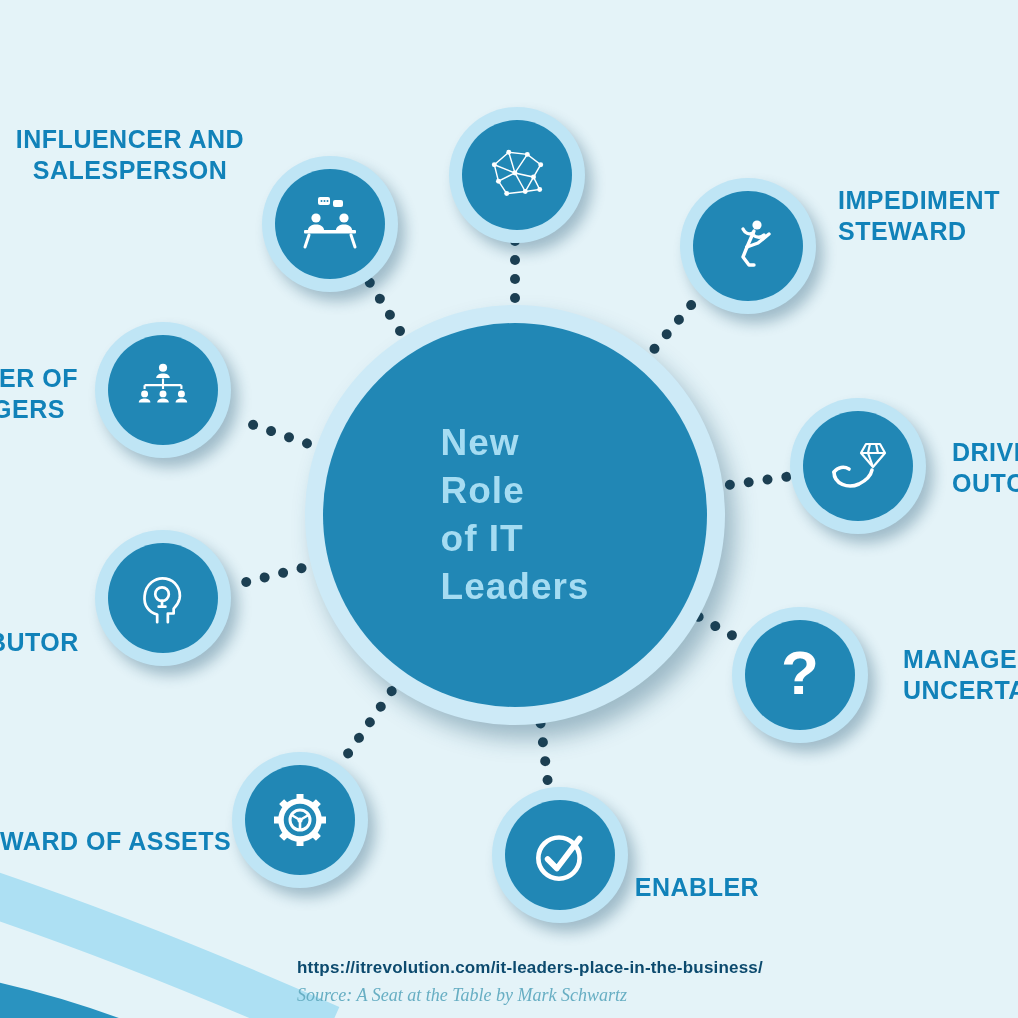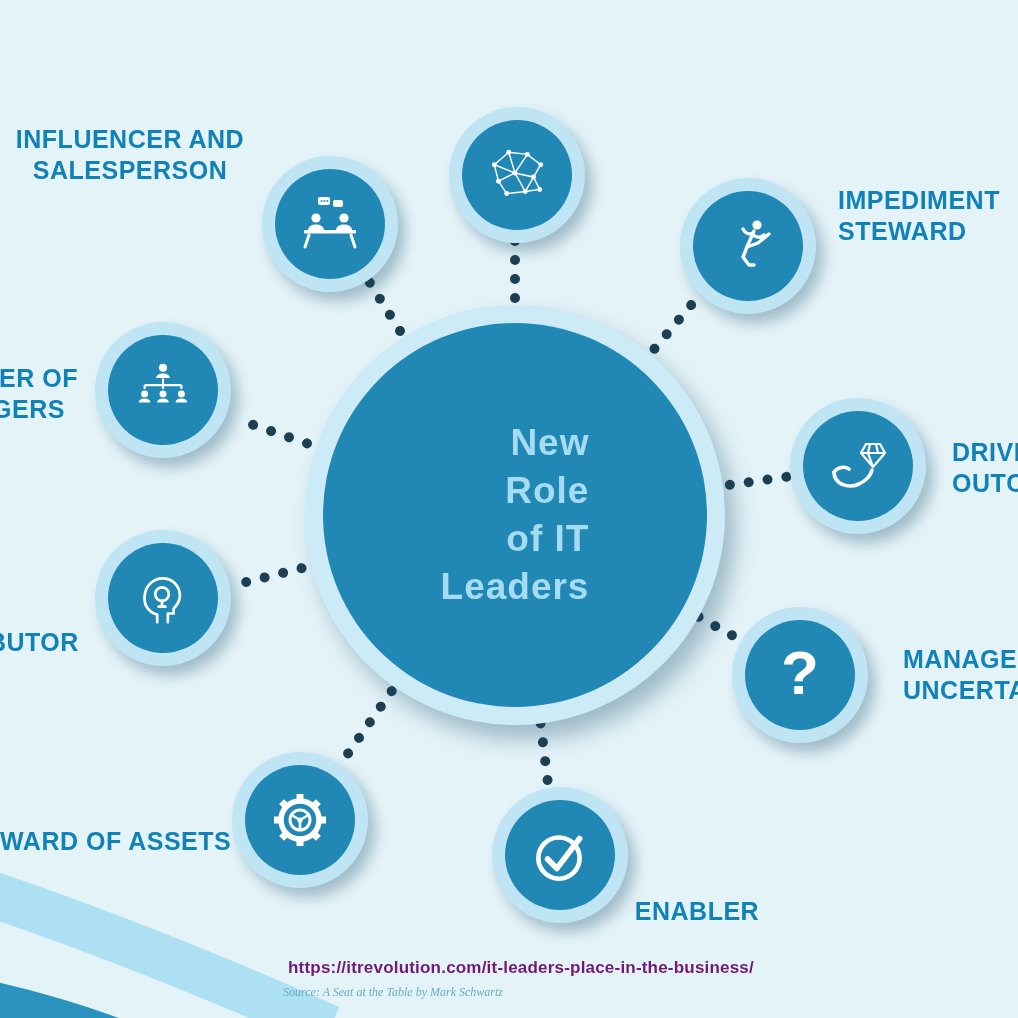--- a/index.html
+++ b/index.html
@@ -18,44 +18,44 @@
   .dots i{width:10px;height:10px;border-radius:50%;background:#1c3f52;flex:none;}
 
   
   .center-halo{
     position:absolute;left:305px;top:305px;width:420px;height:420px;border-radius:50%;
     background:#cdeaf7;box-shadow:10px 14px 22px rgba(22,77,107,.35);
     display:flex;align-items:center;justify-content:center;z-index:2;
   }
   .center-disc{width:384px;height:384px;border-radius:50%;background:#2187b5;
     display:flex;align-items:center;justify-content:center;}
-  .center-title{white-space:pre-line;text-align:right;color:#a5dcf2;
+  .center-title{white-space:pre-line;text-align:left;color:#a5dcf2;
     font-size:37px;font-weight:bold;line-height:48px;letter-spacing:1px;}
 
   
   .node-halo{
     position:absolute;width:136px;height:136px;border-radius:50%;background:#bfe5f5;
     box-shadow:7px 9px 14px rgba(22,77,107,.33);
     display:flex;align-items:center;justify-content:center;z-index:3;
   }
   .node-disc{width:110px;height:110px;border-radius:50%;background:#2187b5;
     display:flex;align-items:center;justify-content:center;}
   .qmark{color:#fff;font-size:62px;font-weight:bold;line-height:1;transform:translateY(-2px);}
 
   
   .label{position:absolute;color:#1182b9;font-weight:bold;font-size:25px;line-height:31px;
     letter-spacing:.5px;white-space:pre-line;z-index:4;}
   .label.center{text-align:center;}
   .label.nowrap{white-space:nowrap;}
 
   
-  .footer-url{position:absolute;left:288px;top:958px;font-size:17px;font-weight:bold;
-    color:#701a75;letter-spacing:.2px;z-index:4;text-decoration:none;}
-  .footer-source{position:absolute;left:283px;top:985px;font-family:"Liberation Serif",serif;
-    font-style:italic;font-size:12px;color:#67aec3;z-index:4;}
+  .footer-url{position:absolute;left:297px;top:958px;font-size:17px;font-weight:bold;
+    color:#0c4a6e;letter-spacing:.2px;z-index:4;text-decoration:none;}
+  .footer-source{position:absolute;left:297px;top:985px;font-family:"Liberation Serif",serif;
+    font-style:italic;font-size:18px;color:#67aec3;z-index:4;}
 
   svg.icon{display:block;}
 </style>
 </head>
 <body>
 
 <div class="stage">
 
   <svg class="corner-svg" width="1018" height="1018" viewBox="0 0 1018 1018">
     <path d="M -12 893 Q 150 948 330 1028" fill="none" stroke="#ade0f3" stroke-width="46"></path>
@@ -277,18 +277,18 @@
   <div class="label" style="left:838px;top:185px">IMPEDIMENT
 STEWARD</div>
   <div class="label center" style="left:-185px;top:363px;width:350px">MANAGER OF
 MANAGERS</div>
   <div class="label" style="left:952px;top:437px">DRIVER OF
 OUTCOMES</div>
   <div class="label center nowrap" style="left:-191px;top:627px;width:350px">CONTRIBUTOR</div>
   <div class="label" style="left:903px;top:644px">MANAGER OF
 UNCERTAINTY</div>
   <div class="label nowrap" style="left:-50px;top:826px">STEWARD OF ASSETS</div>
-  <div class="label center" style="left:617px;top:896px;width:160px">ENABLER</div>
+  <div class="label center" style="left:617px;top:872px;width:160px">ENABLER</div>
 
   <a class="footer-url" href="#">https://itrevolution.com/it-leaders-place-in-the-business/</a>
   <div class="footer-source">Source: A Seat at the Table by Mark Schwartz</div>
 
 </div>
 
 </body></html>

